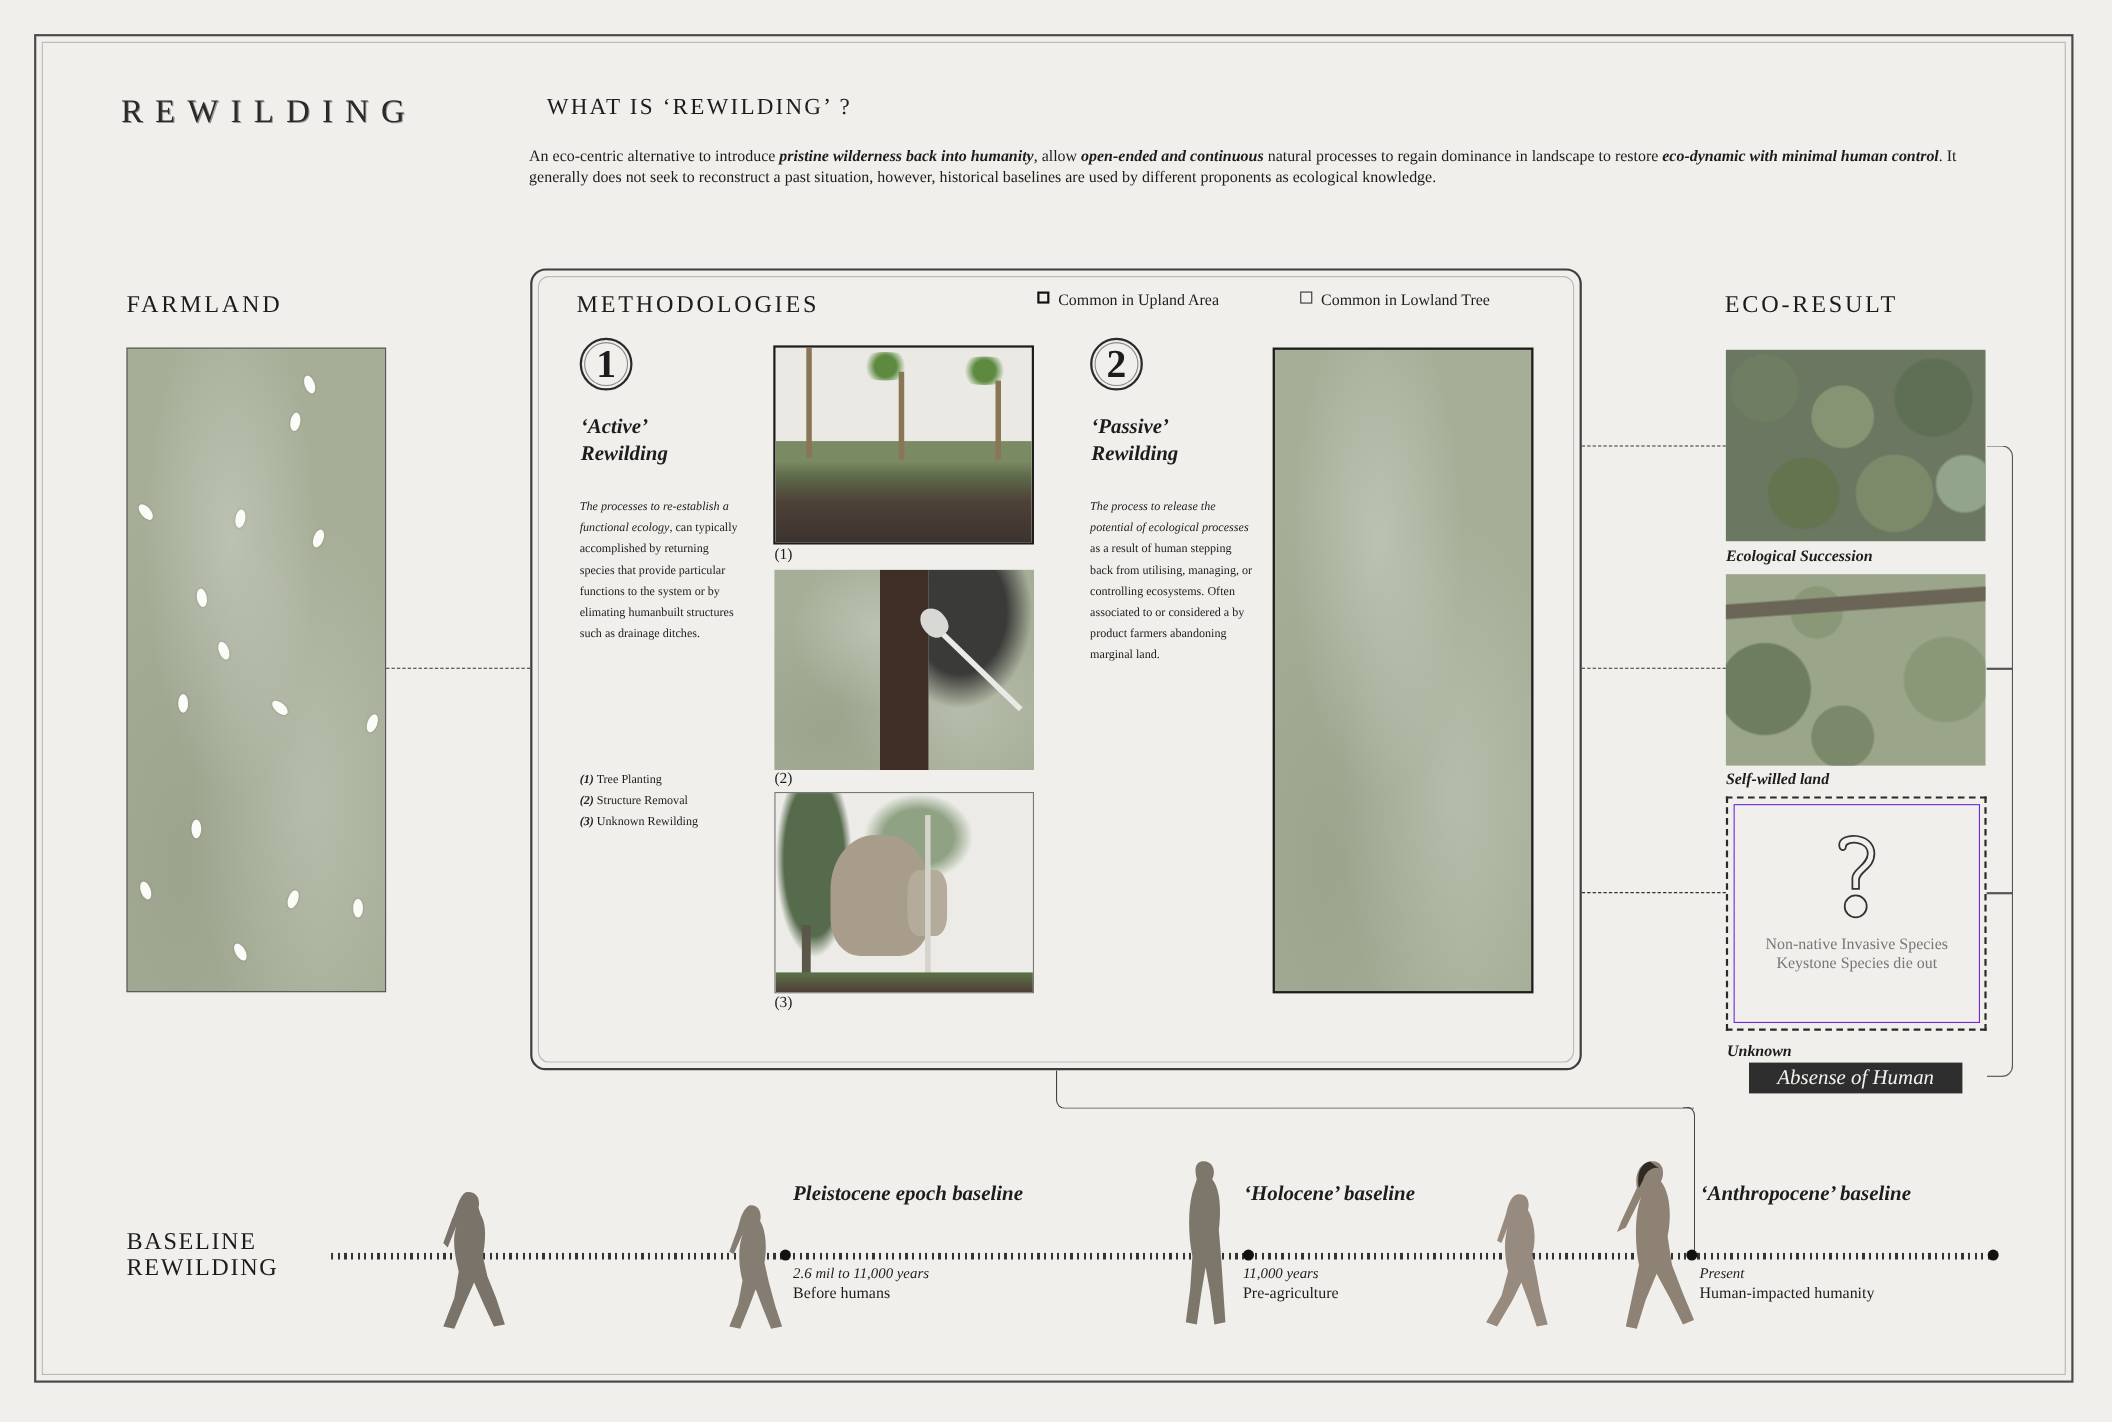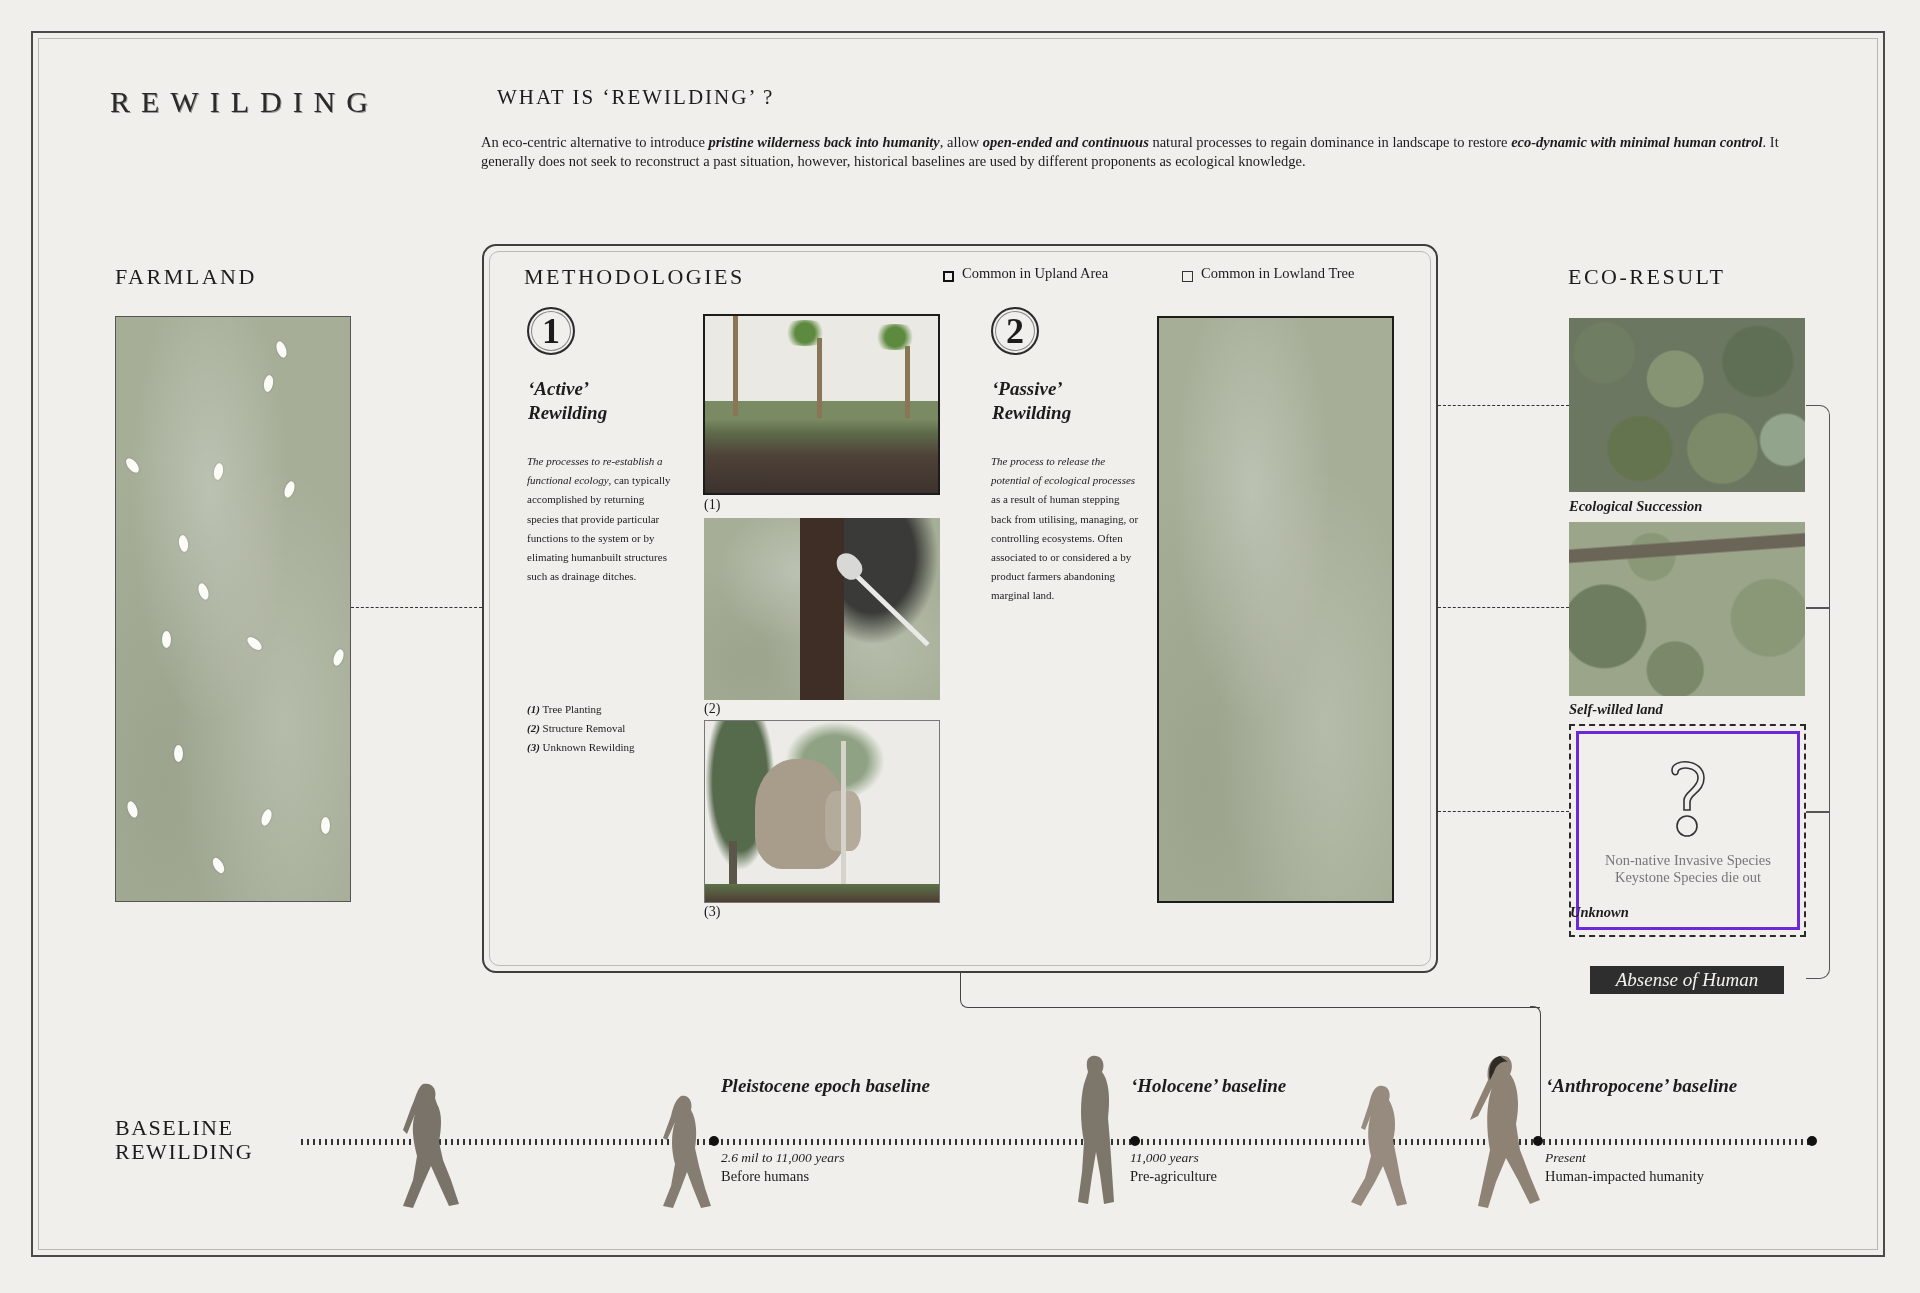--- a/index.html
+++ b/index.html
@@ -14,21 +14,21 @@
   .sec-h{font-size:22px;letter-spacing:2.5px;}
   .grass{background:
      radial-gradient(ellipse at 40% 30%,rgba(255,255,255,.25),transparent 40%),
      radial-gradient(ellipse at 70% 70%,rgba(255,255,255,.18),transparent 45%),
      radial-gradient(ellipse at 20% 80%,rgba(80,90,70,.12),transparent 50%),
      #a6ae98;}
   .farm-img{left:115px;top:316px;width:236px;height:586px;border:1px solid #555;box-sizing:border-box;}
   .sheep{position:absolute;width:9px;height:17px;background:#fbfbf7;border-radius:50%;box-shadow:0 0 2px rgba(0,0,0,.25);}
   .meth-box{left:482px;top:244px;width:956px;height:729px;border:2px solid #3e3e3e;border-radius:14px;box-sizing:border-box;}
   .meth-box-in{left:489px;top:251px;width:942px;height:715px;border:1px solid #bdbbb5;border-radius:10px;box-sizing:border-box;}
-  .legend{font-size:14.5px;display:flex;align-items:flex-end;gap:8px;}
+  .legend{font-size:14.5px;display:flex;align-items:flex-start;gap:8px;}
   .sq{width:11px;height:11px;box-sizing:border-box;display:inline-block;}
   .num-circle{width:48px;height:48px;border:2px solid #2a2a2a;border-radius:50%;box-sizing:border-box;display:flex;align-items:center;justify-content:center;font-size:36px;font-weight:bold;box-shadow:inset 0 0 0 2px #f0efeb,inset 0 0 0 3px #888;}
   .m-head{font-size:19px;font-style:italic;font-weight:bold;line-height:24px;}
   .m-body{font-size:11px;line-height:19.2px;}
   .m-body i{font-style:italic;}
   .cap{font-size:14px;}
   .img1{left:703px;top:314px;width:237px;height:181px;border:2px solid #1c1c1c;box-sizing:border-box;overflow:hidden;background:#ebe9e4;}
   .img2{left:704px;top:518px;width:236px;height:182px;overflow:hidden;}
   .img3{left:704px;top:720px;width:236px;height:183px;border:1px solid #777;box-sizing:border-box;overflow:hidden;background:#ecebe7;}
   .passive-img{left:1157px;top:316px;width:237px;height:587px;border:2px solid #1c1c1c;box-sizing:border-box;}
@@ -43,21 +43,21 @@
      #6b7761;}
   .selfwill{background:
      linear-gradient(176deg,transparent 14%,#6b6558 15% 21%,transparent 22%),
      radial-gradient(circle at 15% 60%,#6e7c60 0 18%,transparent 19%),
      radial-gradient(circle at 35% 20%,#8a9877 0 11%,transparent 12%),
      radial-gradient(circle at 85% 55%,#8b9878 0 17%,transparent 18%),
      radial-gradient(circle at 45% 85%,#7b886a 0 14%,transparent 15%),
      #9aa58a;}
   .ecap{font-size:14.5px;font-style:italic;font-weight:bold;}
   .unknown-box{left:1569px;top:724px;width:237px;height:213px;border:2px dashed #2a2a2a;box-sizing:border-box;}
-  .unknown-in{left:1576px;top:731px;width:224px;height:199px;border:3px solid #6d28d9;box-sizing:border-box;text-align:center;}
+  .unknown-in{left:1576px;top:731px;width:224px;height:199px;border:1px solid #6d28d9;box-sizing:border-box;text-align:center;}
   .absense{left:1590px;top:966px;width:194px;height:28px;background:#2e2e2e;color:#f3f2ee;font-style:italic;font-size:19px;display:flex;align-items:center;justify-content:center;}
   .dash-h{border-top:1.5px dashed #333;height:0;}
   .line{background:#555;}
   .timeline{left:301px;top:1139px;width:1510px;height:6px;background:repeating-linear-gradient(90deg,#333 0 2px,transparent 2px 6px);}
   .dot{width:10px;height:10px;border-radius:50%;background:#111;}
   .bl-title{font-size:19px;font-style:italic;font-weight:bold;}
   .bl-sub{font-size:13.5px;font-style:italic;}
   .bl-desc{font-size:14.5px;}
   .hominid{position:absolute;}
 </style>
@@ -168,21 +168,21 @@
 <div class="abs unknown-in">
   <svg width="60" height="90" viewBox="0 0 60 90" style="margin-top:20px;">
     <path d="M14 16 C14 4 46 4 46 24 C46 38 32 40 32 48 L32 56 L26 56 L26 46 C26 38 40 34 40 24 C40 12 20 12 20 18 C20 22 14 22 14 16 Z" fill="none" stroke="#333" stroke-width="1.6"></path>
     <circle cx="29" cy="72" r="10" fill="none" stroke="#333" stroke-width="1.6"></circle>
   </svg>
   <div style="font-size:14.5px;color:#777;line-height:17px;margin-top:4px;">
     <div>Non-native Invasive Species</div>
     <div>Keystone Species die out</div>
   </div>
 </div>
-<div class="abs ecap" style="left:1570px;top:904px;text-align:center;">Unknown</div>
+<div class="abs ecap" style="left:1570px;top:948px;text-align:center;">Unknown</div>
 
 <div class="abs" style="left:1806px;top:405px;width:24px;height:574px;border:1.5px solid #555;border-left:none;border-radius:0 10px 10px 0;box-sizing:border-box;"></div>
 <div class="abs line" style="left:1806px;top:607px;width:24px;height:1.5px;"></div>
 <div class="abs line" style="left:1806px;top:811px;width:24px;height:1.5px;"></div>
 <div class="abs absense">Absense of Human</div>
 
 <div class="abs" style="left:960px;top:973px;width:580px;height:35px;border-left:1.5px solid #444;border-bottom:1.5px solid #444;border-radius:0 0 0 8px;box-sizing:border-box;"></div>
 <div class="abs" style="left:1530px;top:1006px;width:11px;height:136px;border-top:1.5px solid #444;border-right:1.5px solid #444;border-radius:0 8px 0 0;box-sizing:border-box;"></div>
 
 <div class="abs sec-h" style="left:115px;top:1116px;letter-spacing:1.5px;line-height:24px;">

